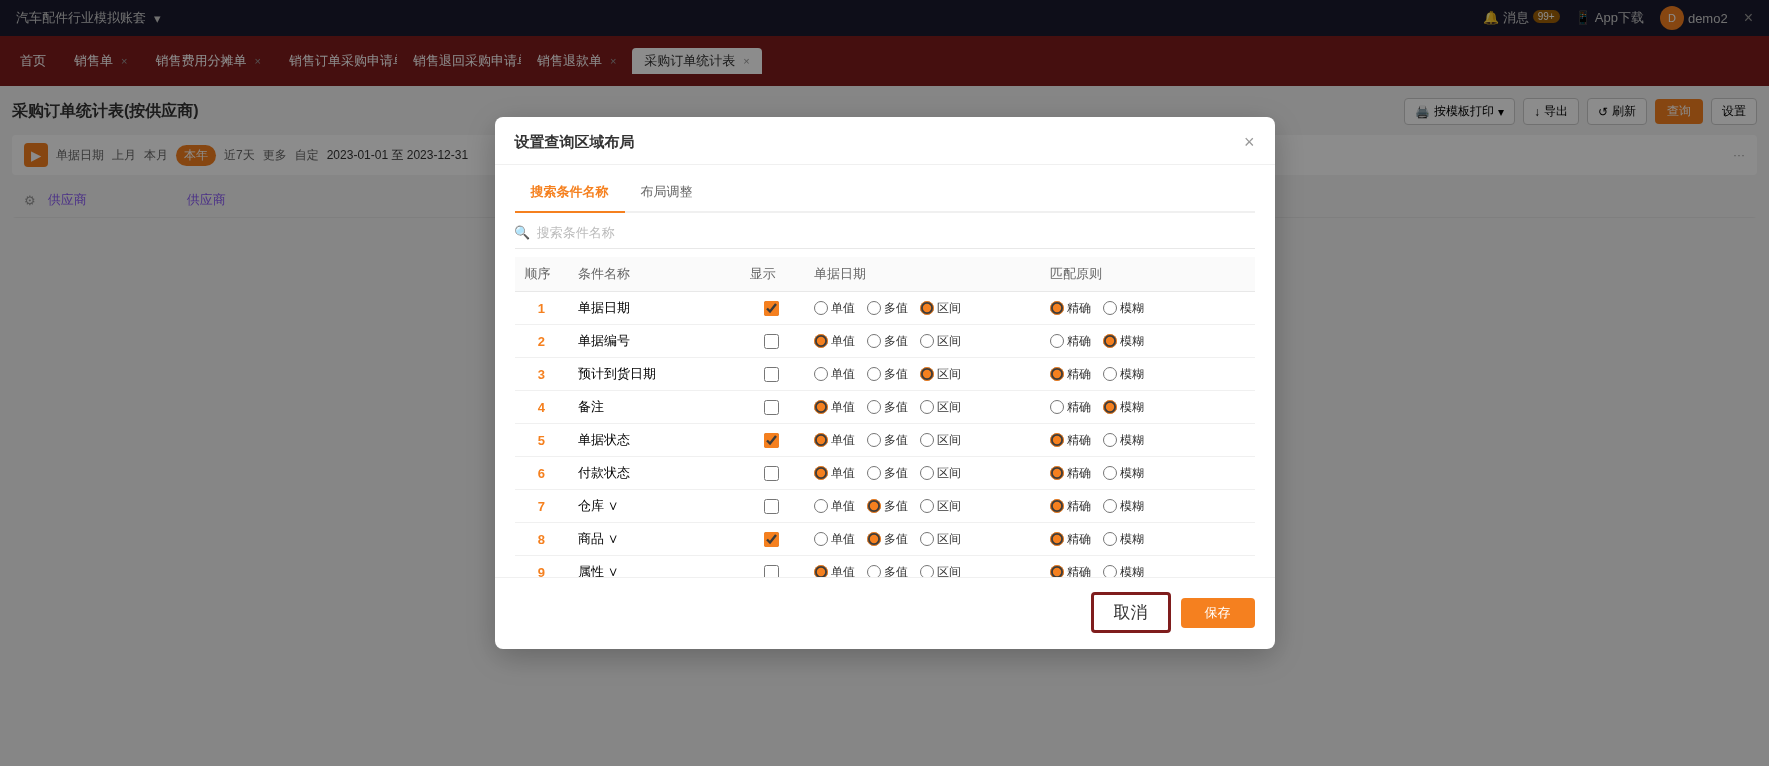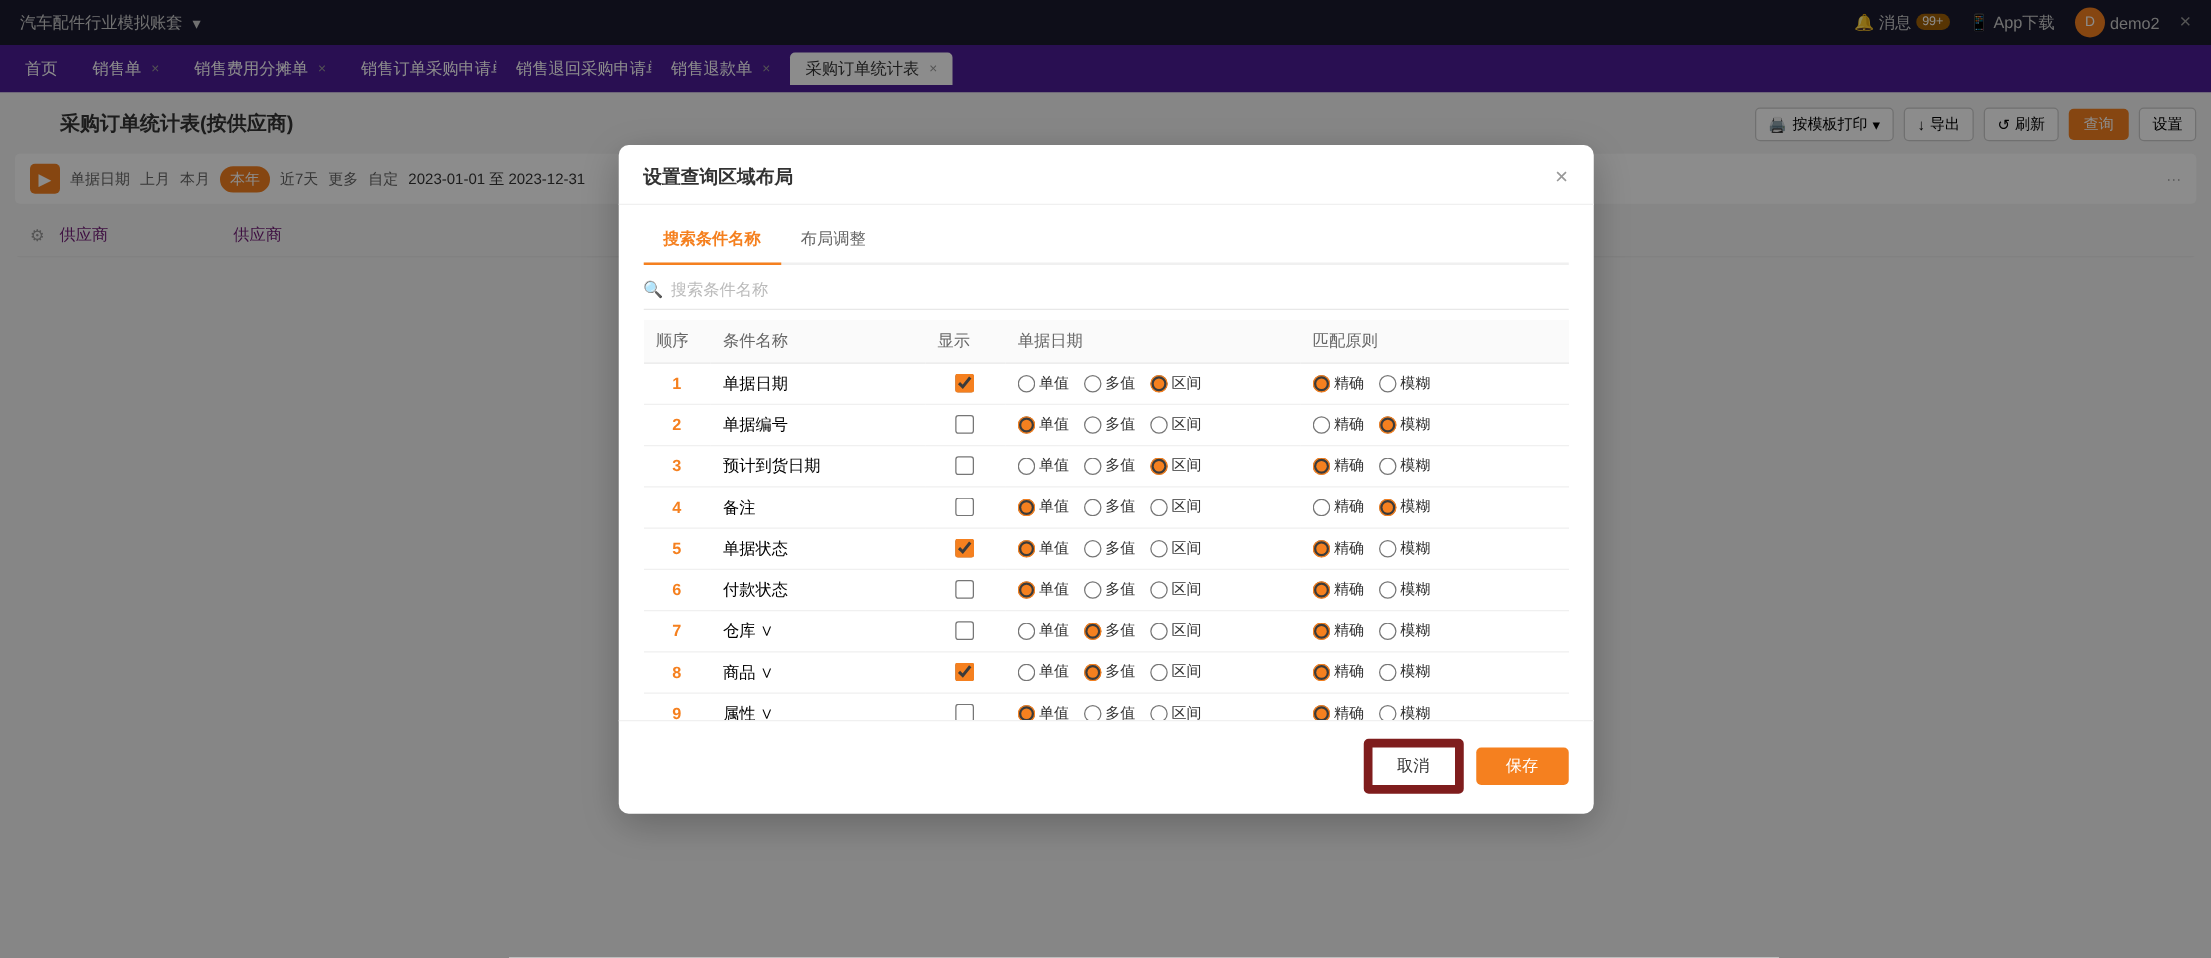--- a/index.html
+++ b/index.html
@@ -17,22 +17,22 @@
     }
     .top-bar-left { font-size: 13px; display: flex; align-items: center; gap: 8px; }
     .top-bar-right { display: flex; align-items: center; gap: 16px; font-size: 13px; }
     .top-bar-right .badge {
       background: #a16207; color: #fff; border-radius: 10px; padding: 1px 5px; font-size: 10px; position: relative; top: -2px;
     }
     .close-x { color: #999; cursor: pointer; font-size: 16px; }
 
     
     .nav-bar {
-      background: #4c1d95;
-      height: 38px;
+      background: #7f1d1d;
+      height: 50px;
       display: flex;
       align-items: center;
       padding: 0 8px;
       gap: 4px;
     }
     .nav-tab {
       padding: 4px 12px;
       color: #fff;
       font-size: 13px;
       cursor: pointer;
@@ -49,21 +49,20 @@
       background: #f5f5f5;
       padding: 12px;
       min-height: calc(766px - 74px);
       position: relative;
     }
     .page-header {
       display: flex;
       align-items: center;
       justify-content: space-between;
       margin-bottom: 10px;
-      margin-left: 36px;
     }
     .page-title { font-size: 16px; font-weight: bold; color: #333; }
     .header-actions { display: flex; align-items: center; gap: 8px; }
     .btn-outline {
       border: 1px solid #ccc; background: #fff; padding: 4px 10px; border-radius: 4px; cursor: pointer; font-size: 12px; display: flex; align-items: center; gap: 4px;
     }
     .btn-orange { background: #f5801f; color: #fff; border: none; padding: 4px 12px; border-radius: 4px; cursor: pointer; font-size: 12px; }
 
     
     .filter-bar {
@@ -85,21 +84,21 @@
     .date-link { color: #666; cursor: pointer; }
     .date-range { color: #333; font-size: 12px; }
     .dots-btn { cursor: pointer; color: #999; margin-left: auto; }
 
     
     .table-wrap { background: #fff; border-radius: 4px; overflow: hidden; }
     .table-header-row {
       display: flex; align-items: center; background: #f5f5f5; border-bottom: 1px solid #e8e8e8; padding: 8px 12px;
     }
     .gear-btn { cursor: pointer; color: #999; margin-right: 12px; }
-    .col-header { font-size: 13px; color: #701a75; }
+    .col-header { font-size: 13px; color: #8b5cf6; }
 
     
     .overlay {
       position: fixed; top: 0; left: 0; right: 0; bottom: 0;
       background: rgba(0,0,0,0.45);
       z-index: 100;
       display: flex; align-items: center; justify-content: center;
     }
 
     
@@ -165,21 +164,21 @@
 
     
     .table-scroll { overflow-y: auto; max-height: 320px; }
 
     
     .dialog-footer {
       display: flex; justify-content: flex-end; align-items: center; gap: 10px;
       padding: 14px 20px 16px; border-top: 1px solid #f0f0f0;
     }
     .btn-cancel {
-      border: 7px solid #7f1d1d; background: #fff; padding: 6px 20px; border-radius: 4px; cursor: pointer; font-size: 13px; color: #333;
+      border: 3px solid #7f1d1d; background: #fff; padding: 6px 20px; border-radius: 4px; cursor: pointer; font-size: 17px; color: #333;
     }
     .btn-save {
       background: #f5801f; color: #fff; border: none; padding: 6px 24px; border-radius: 4px; cursor: pointer; font-size: 13px;
     }
   </style>
 </head>
 <body>
 
 <div class="top-bar">
   <div class="top-bar-left">

